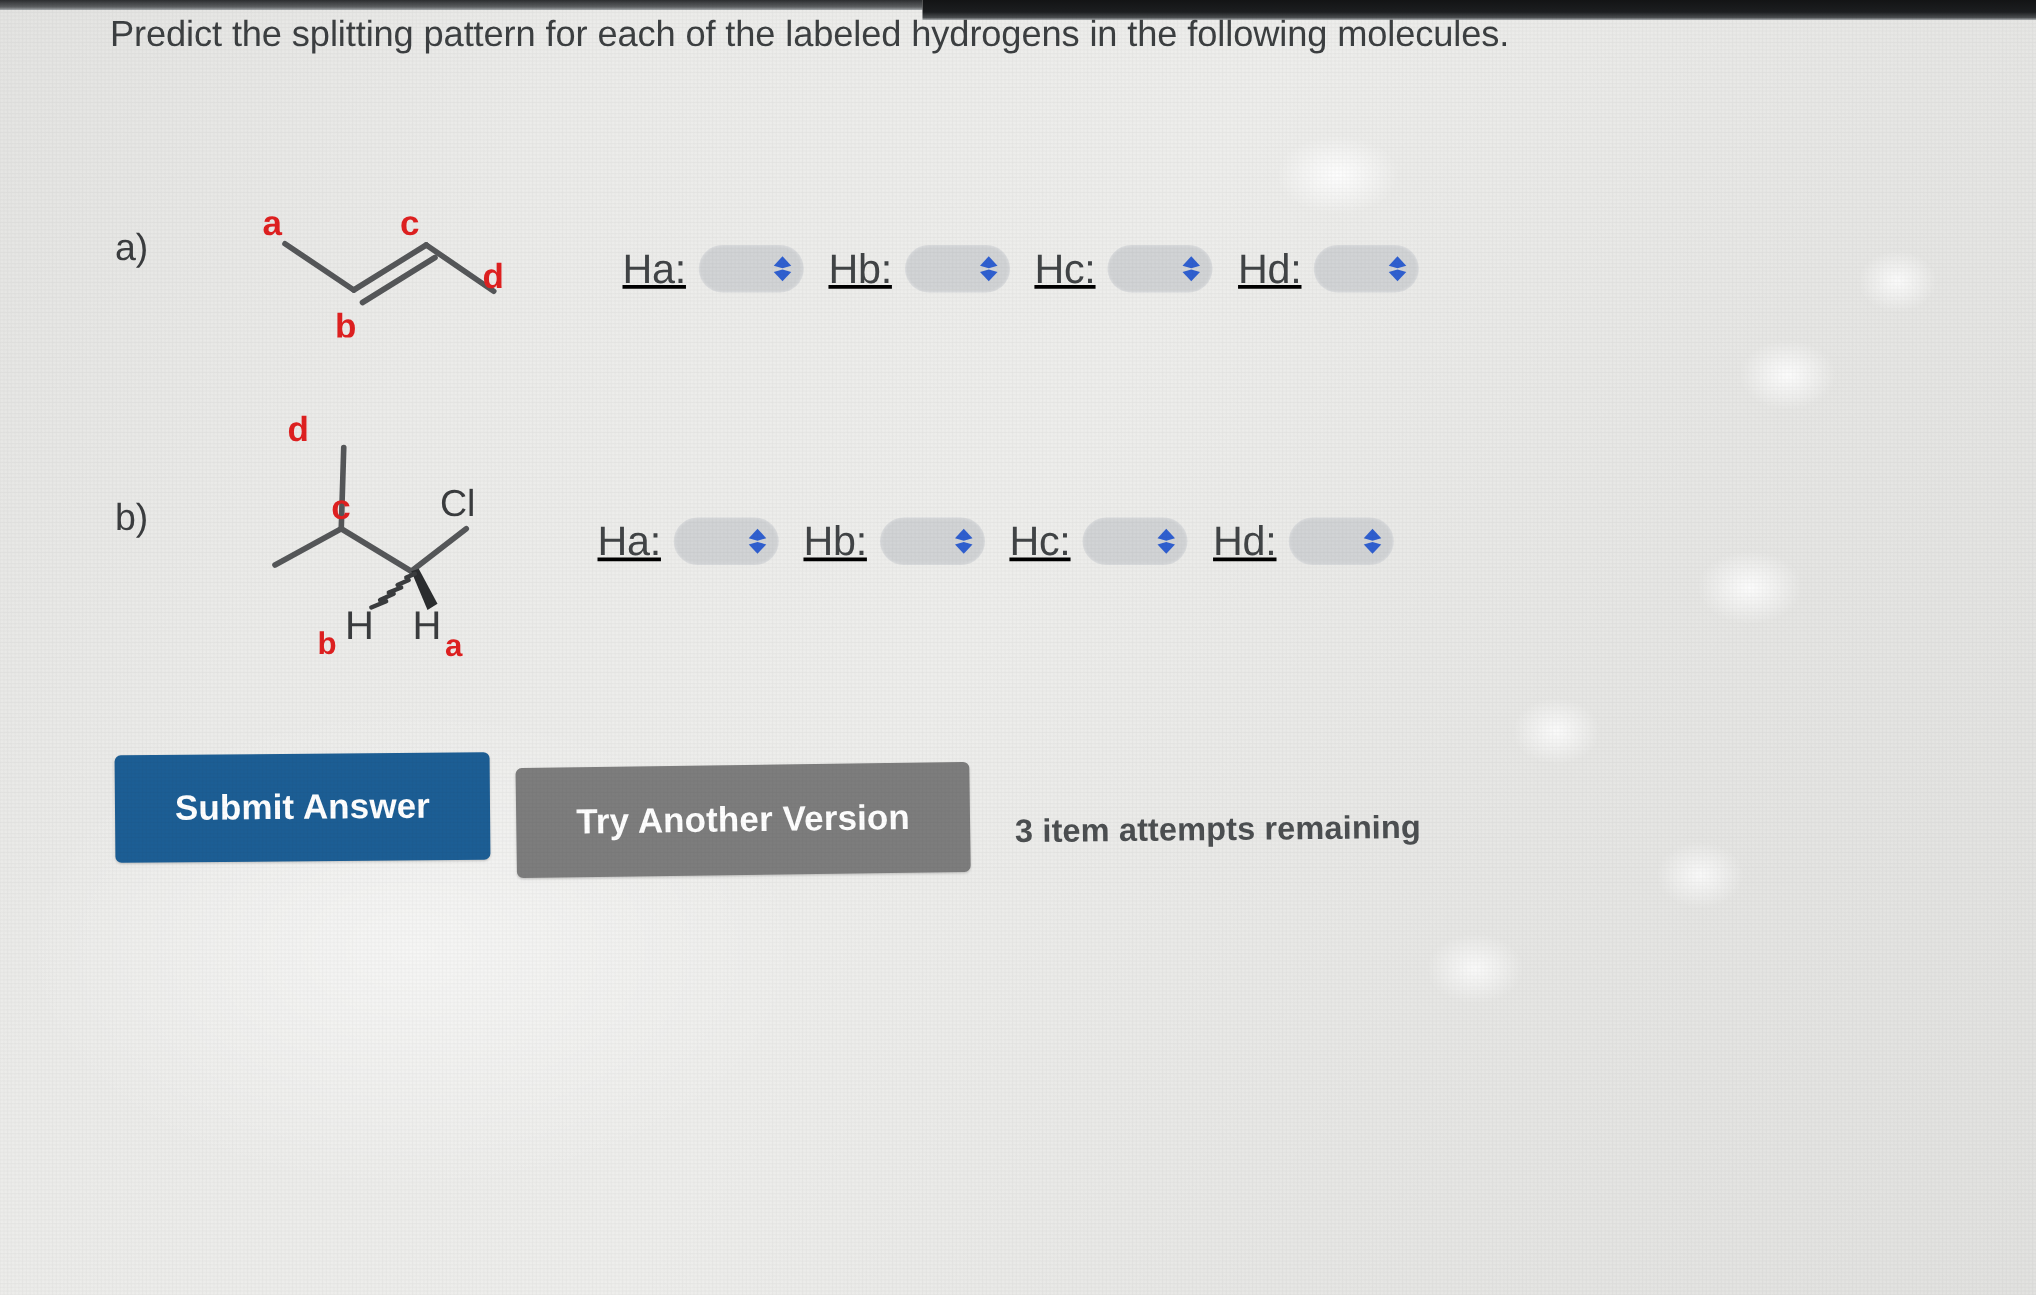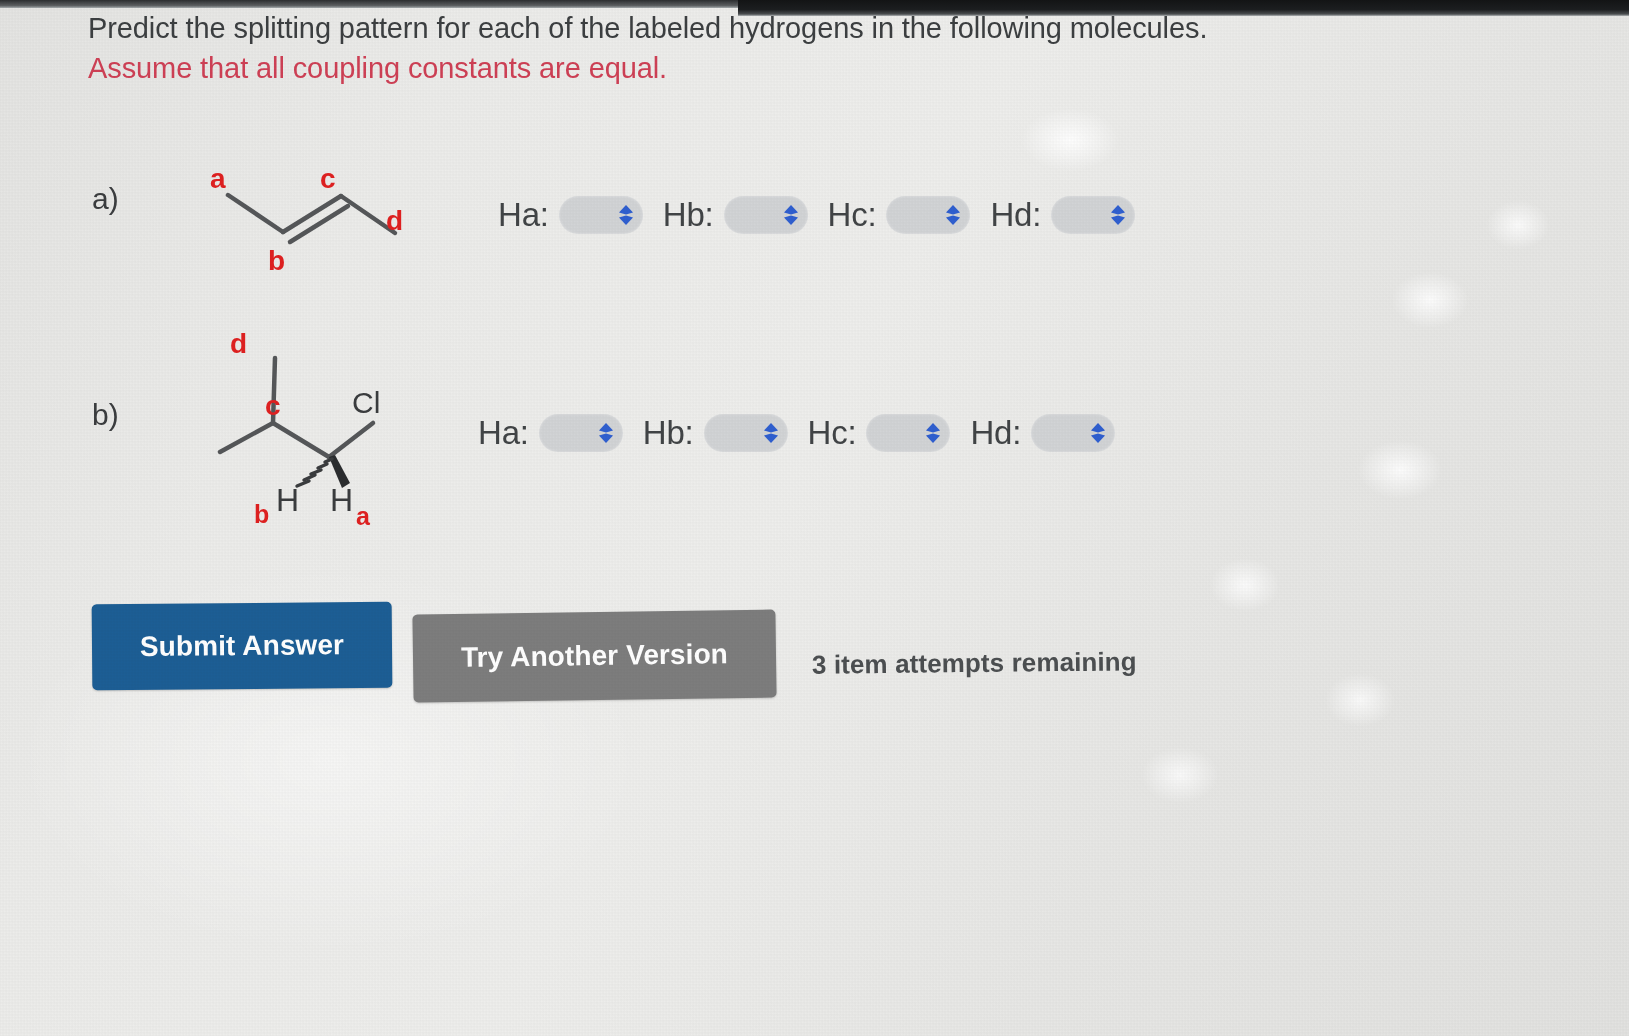--- a/index.html
+++ b/index.html
@@ -80,20 +80,21 @@
     position: absolute;
   }
   #struct-a { left: 180px; top: 150px; width: 250px; height: 120px; }
   #struct-b { left: 180px; top: 325px; width: 250px; height: 215px; }
 
   .answer-row {
     position: absolute;
     display: flex;
     align-items: flex-start;
     white-space: nowrap;
+    text-decoration: underline;
   }
   #answers-a { left: 498px; top: 196px; }
   #answers-b { left: 478px; top: 414px; }
 
   .ans-label {
     font-size: 33px;
     color: #414446;
     margin-right: 10px;
     letter-spacing: -0.2px;
   }
@@ -178,21 +179,20 @@
 </head>
 <body>
 
 <div id="screen">
 
   <div id="bezel-left"></div>
   <div id="bezel-right"></div>
 
   <div class="prompt">
     <span class="l1">Predict the splitting pattern for each of the labeled hydrogens in the following molecules.</span>
-    <span class="l2">Assume that all coupling constants are equal.</span>
   </div>
 
   <div class="part-label" id="part-a-label">a)</div>
 
   <div class="struct" id="struct-a">
     <svg width="250" height="120" viewBox="0 0 250 120" xmlns="http://www.w3.org/2000/svg">
       <g stroke="#555759" stroke-width="4.5" stroke-linecap="round" fill="none">
 
         <line x1="48" y1="45" x2="103" y2="82"></line>
 

